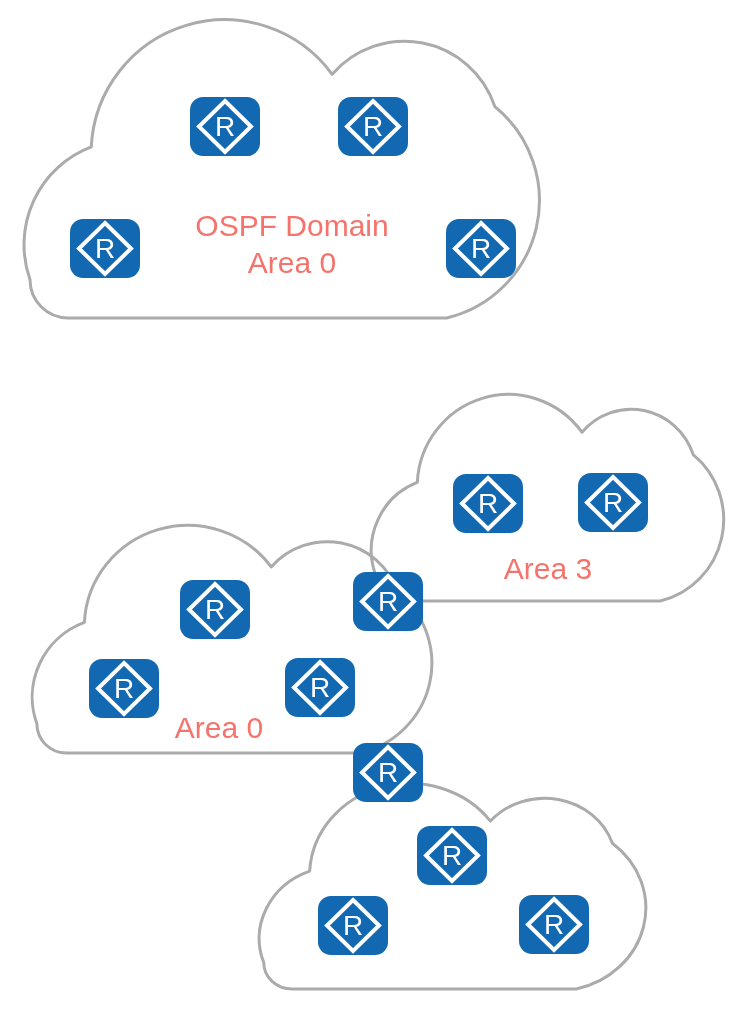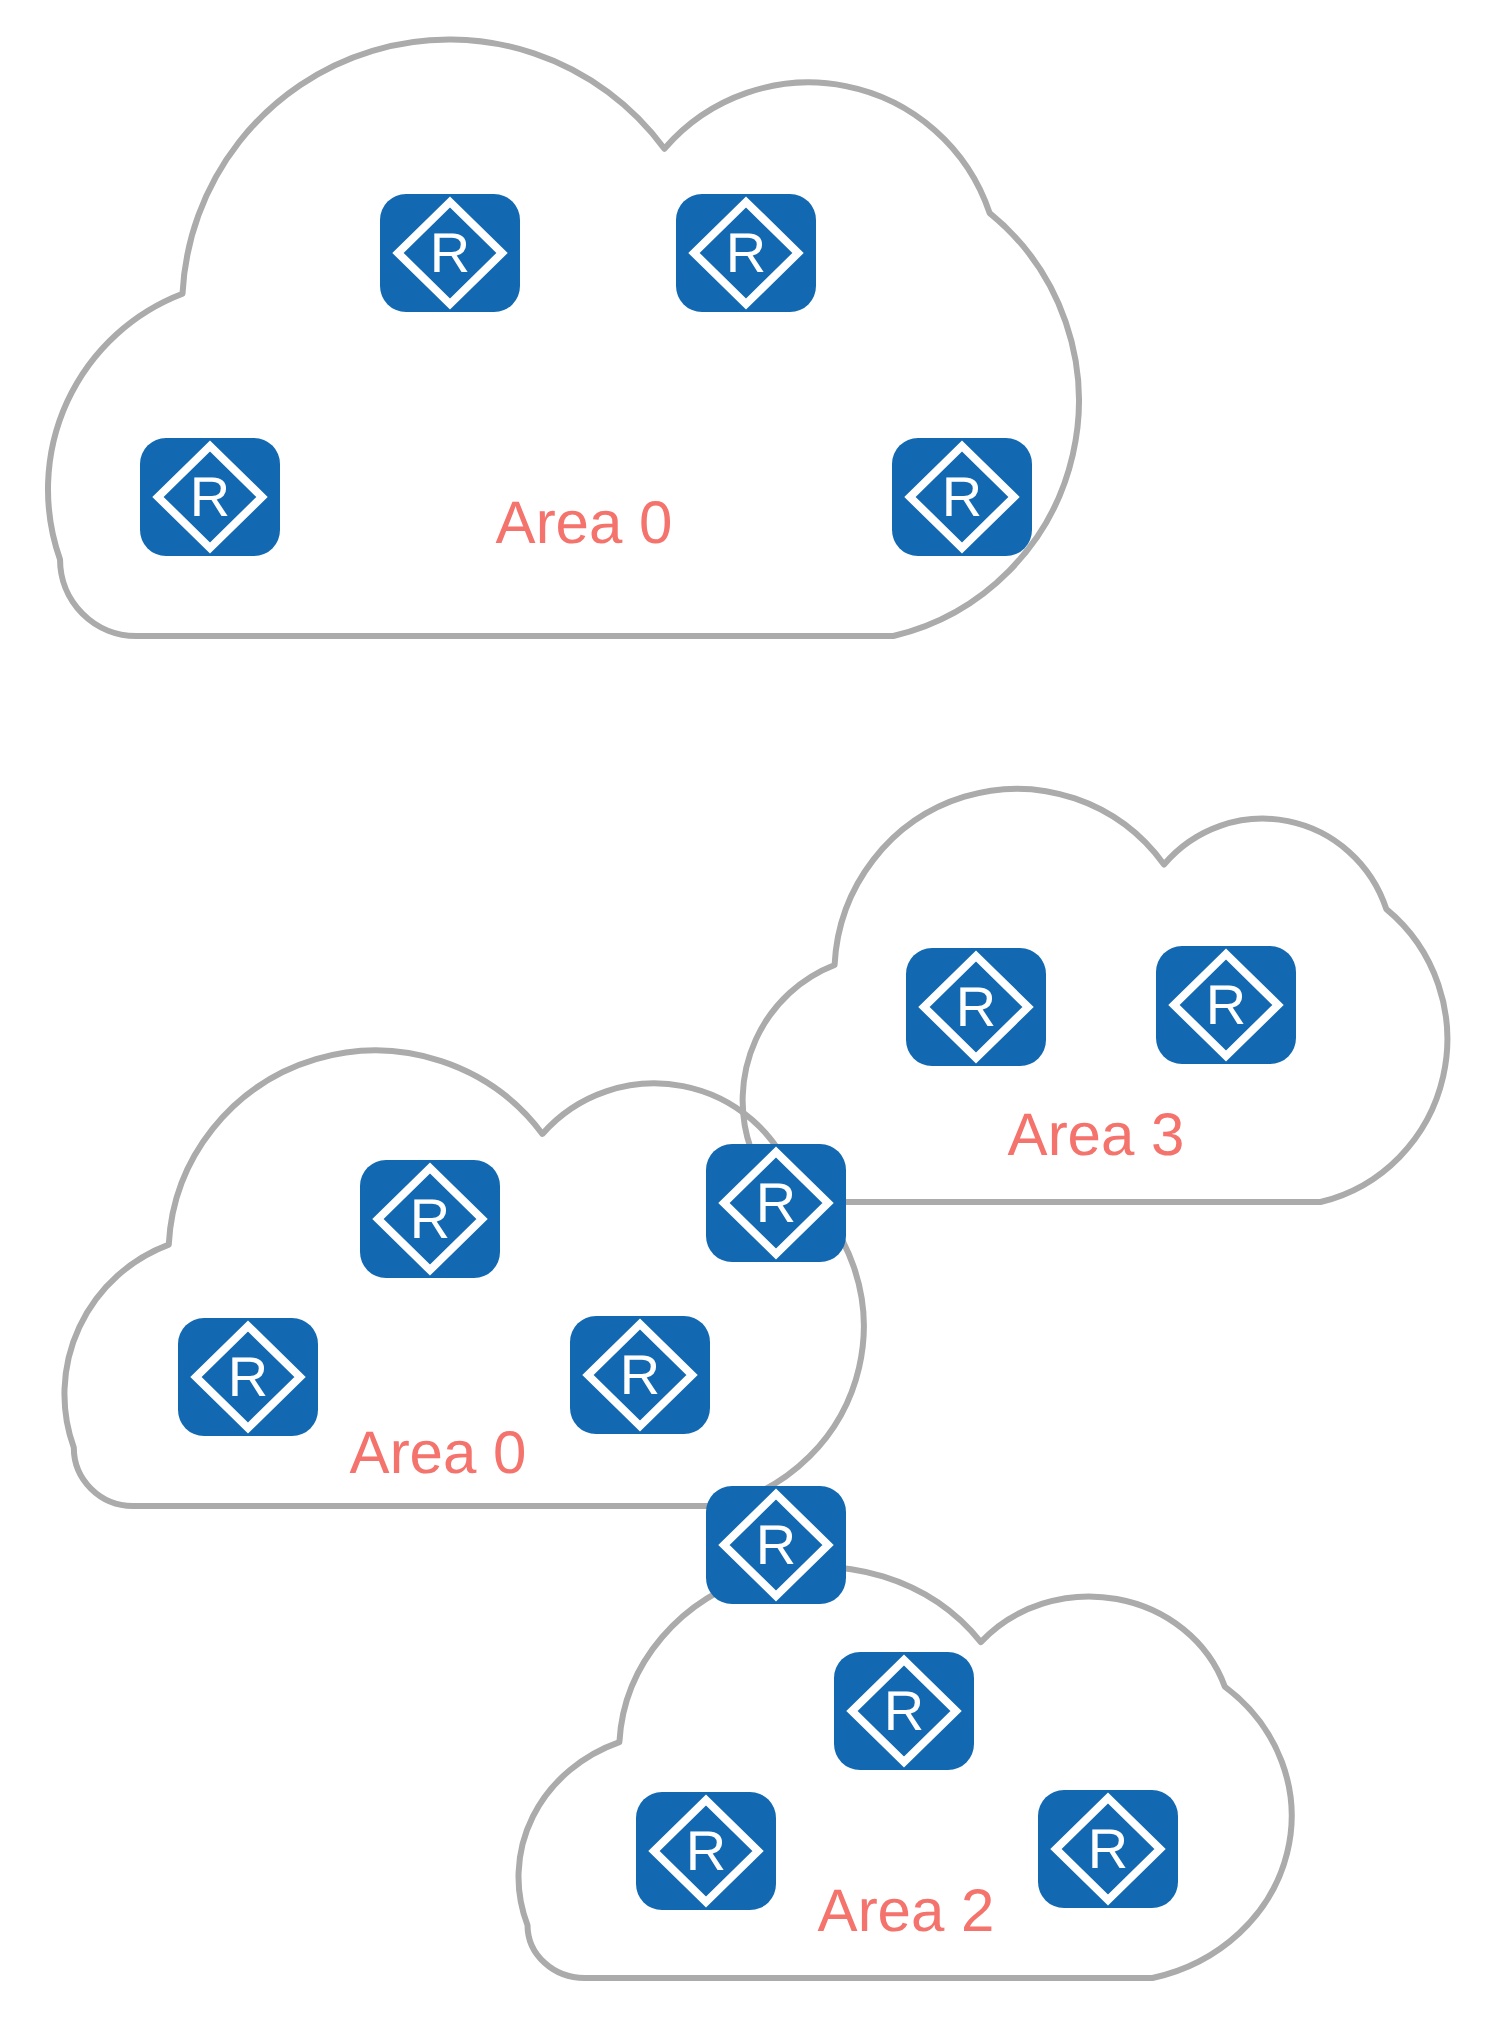--- a/index.html
+++ b/index.html
@@ -57,39 +57,39 @@
 </style>
 </head>
 <body>
 
 <div id="canvas">
     <div class="cloud" style="left: 25px; top: 22px; width: 512px; height: 296px;">
       <svg viewBox="0 0 510 294" preserveAspectRatio="none">
         <path d="M43,294 A38,38 0 0 1 5,256 A104,104 0 0 1 66,124 A133,133 0 0 1 306,52 A95,95 0 0 1 468,84 A120,120 0 0 1 420,294 Z" stroke="#ABABAB"></path>
       </svg>
     </div>
+    <div class="cloud-label" style="color: rgb(244, 115, 108); left: 292px; top: 224.5px;">OSPF Domain</div>
     <div class="cloud-label" style="color: rgb(244, 115, 108); left: 292px; top: 261.5px;">Area 0</div>
     <div class="cloud" style="left: 372px; top: 396px; width: 350px; height: 205px;">
       <svg viewBox="0 0 510 294" preserveAspectRatio="none">
         <path d="M43,294 A38,38 0 0 1 5,256 A104,104 0 0 1 66,124 A133,133 0 0 1 306,52 A95,95 0 0 1 468,84 A120,120 0 0 1 420,294 Z" stroke="#ABABAB"></path>
       </svg>
     </div>
     <div class="cloud-label" style="color: rgb(244, 115, 108); left: 548px; top: 568px;">Area 3</div>
     <div class="cloud" style="left: 33px; top: 527px; width: 397px; height: 226px;">
       <svg viewBox="0 0 510 294" preserveAspectRatio="none">
         <path d="M43,294 A38,38 0 0 1 5,256 A104,104 0 0 1 66,124 A133,133 0 0 1 306,52 A95,95 0 0 1 468,84 A120,120 0 0 1 420,294 Z" stroke="#ABABAB"></path>
       </svg>
     </div>
     <div class="cloud-label" style="color: rgb(244, 115, 108); left: 219px; top: 727px;">Area 0</div>
     <div class="cloud" style="left: 260px; top: 785px; width: 384px; height: 204px;">
       <svg viewBox="0 0 510 294" preserveAspectRatio="none">
         <path d="M43,294 A38,38 0 0 1 5,256 A104,104 0 0 1 66,124 A133,133 0 0 1 306,52 A95,95 0 0 1 468,84 A120,120 0 0 1 420,294 Z" stroke="#ABABAB"></path>
       </svg>
     </div>
-    <div class="cloud-label" style="color: rgb(244, 115, 108); left: 453px; top: 956px;">Area 2</div>
     <div class="router" style="left: 189px; top: 95.5px;">
       <svg viewBox="0 0 72 61">
         <rect x="1" y="1" width="70" height="59" rx="13" fill="#1269B1"></rect>
         <polygon points="36,5 62,30.5 36,56 10,30.5" fill="none" stroke="#FFFFFF" stroke-width="4"></polygon>
         <text x="36" y="40" text-anchor="middle" font-size="28" fill="#FFFFFF">R</text>
       </svg>
     </div>
     <div class="router" style="left: 337px; top: 95.5px;">
       <svg viewBox="0 0 72 61">
         <rect x="1" y="1" width="70" height="59" rx="13" fill="#1269B1"></rect>

